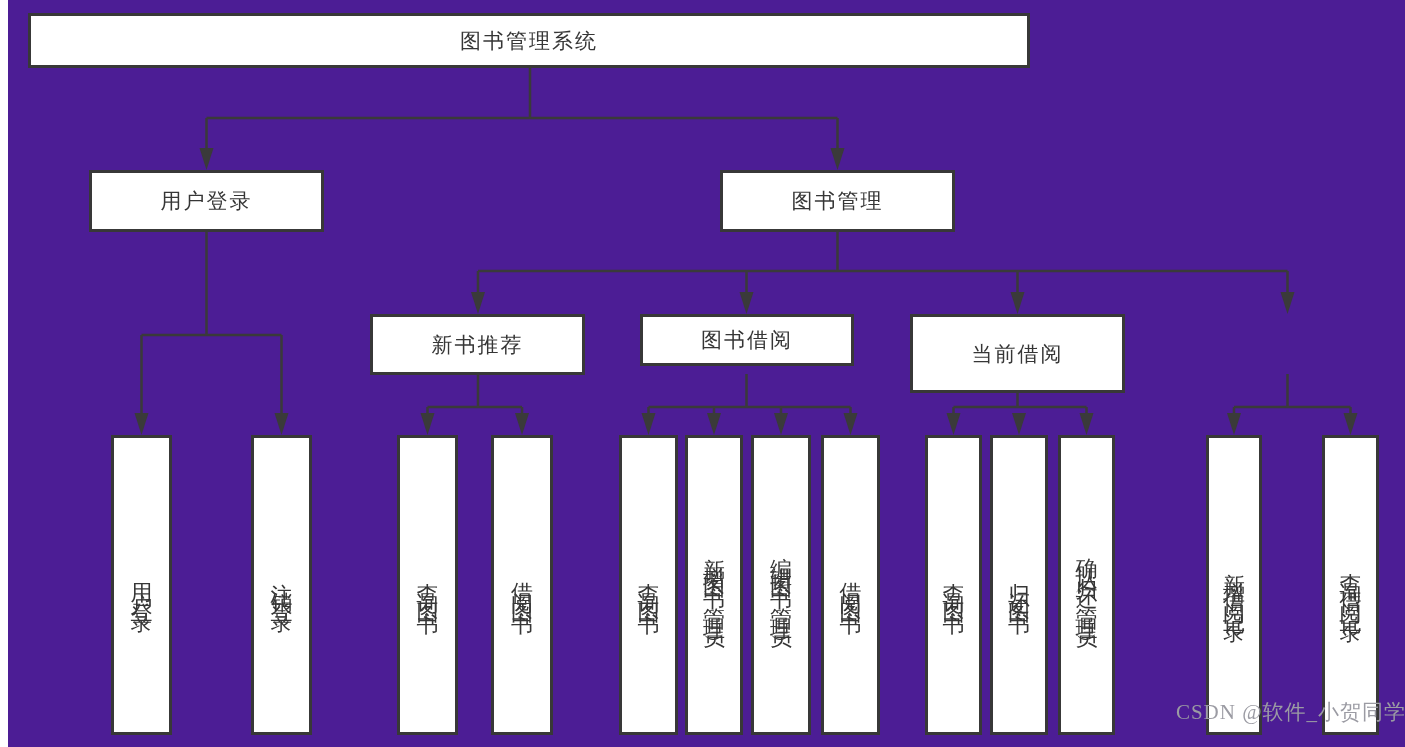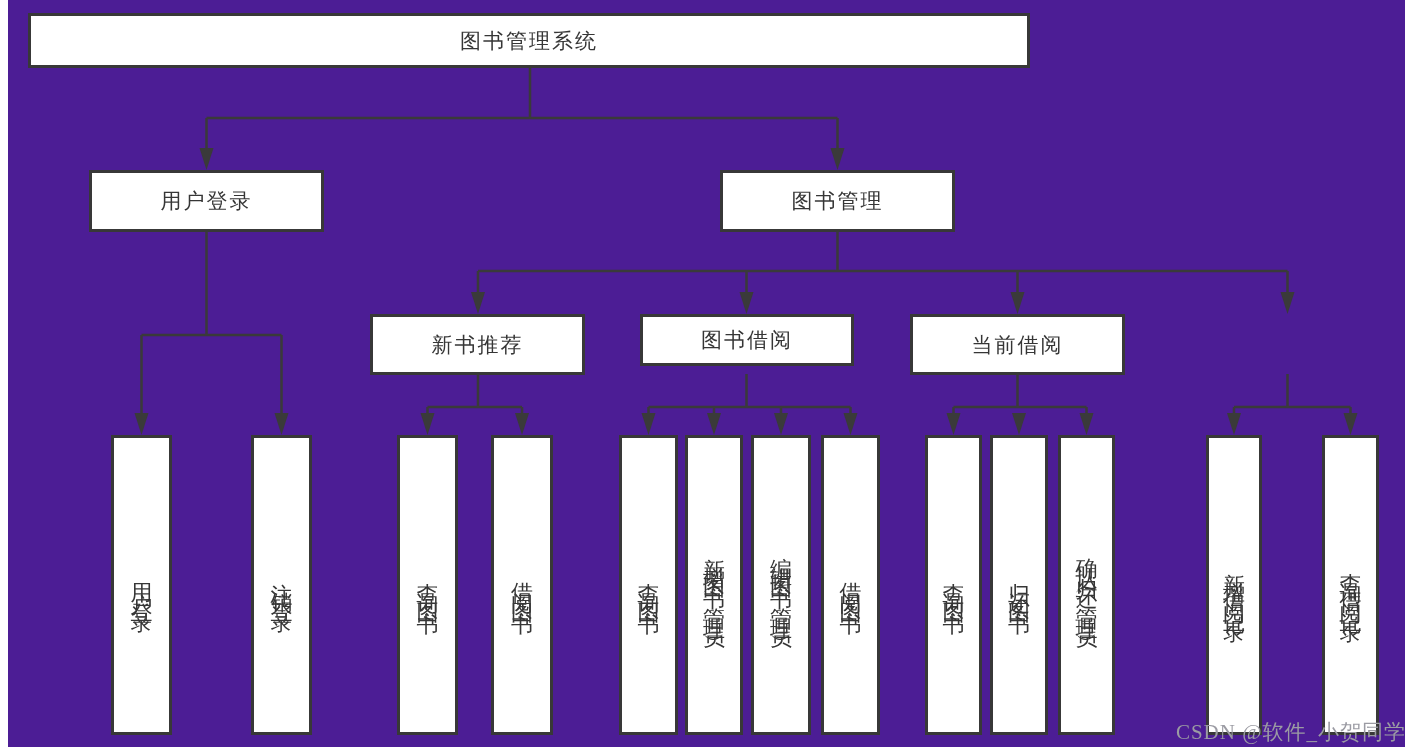--- a/index.html
+++ b/index.html
@@ -36,21 +36,21 @@
     writing-mode: vertical-rl;
     text-orientation: mixed;
     letter-spacing: 10px;
     font-size: 22px;
     line-height: 1;
     text-align: center;
   }
   .watermark {
     position: absolute;
     right: 7px;
-    bottom: 1px;
+    bottom: 21px;
     z-index: 3;
     color: #9b9ba3;
     font-size: 21px;
     letter-spacing: 1px;
     white-space: nowrap;
   }
 </style>
 </head>
 <body>
 
@@ -89,21 +89,21 @@
     </g>
   </svg>
 
   <div class="node root" style="left:20px; top:13px; width:1002px; height:55px;">图书管理系统</div>
 
   <div class="node" style="left:81px; top:170px; width:235px; height:62px;">用户登录</div>
   <div class="node" style="left:712px; top:170px; width:235px; height:62px;">图书管理</div>
 
   <div class="node" style="left:362px; top:314px; width:215px; height:61px;">新书推荐</div>
   <div class="node" style="left:632px; top:314px; width:214px; height:52px;">图书借阅</div>
-  <div class="node" style="left:902px; top:314px; width:215px; height:61px;">当前借阅</div>
+  <div class="node" style="left:902px; top:314px; width:215px; height:79px;">当前借阅</div>
 
   <div class="node leaf" style="left:103px; top:435px; width:61px; height:300px;">用户登录</div>
   <div class="node leaf" style="left:243px; top:435px; width:61px; height:300px;">注销登录</div>
 
   <div class="node leaf" style="left:389px; top:435px; width:61px; height:300px;">查询图书</div>
   <div class="node leaf" style="left:483px; top:435px; width:62px; height:300px;">借阅图书</div>
 
   <div class="node leaf" style="left:611px; top:435px; width:59px; height:300px;">查询图书</div>
   <div class="node leaf" style="left:677px; top:435px; width:58px; height:300px;">新增图书（管理员）</div>
   <div class="node leaf" style="left:743px; top:435px; width:60px; height:300px;">编辑图书（管理员）</div>

